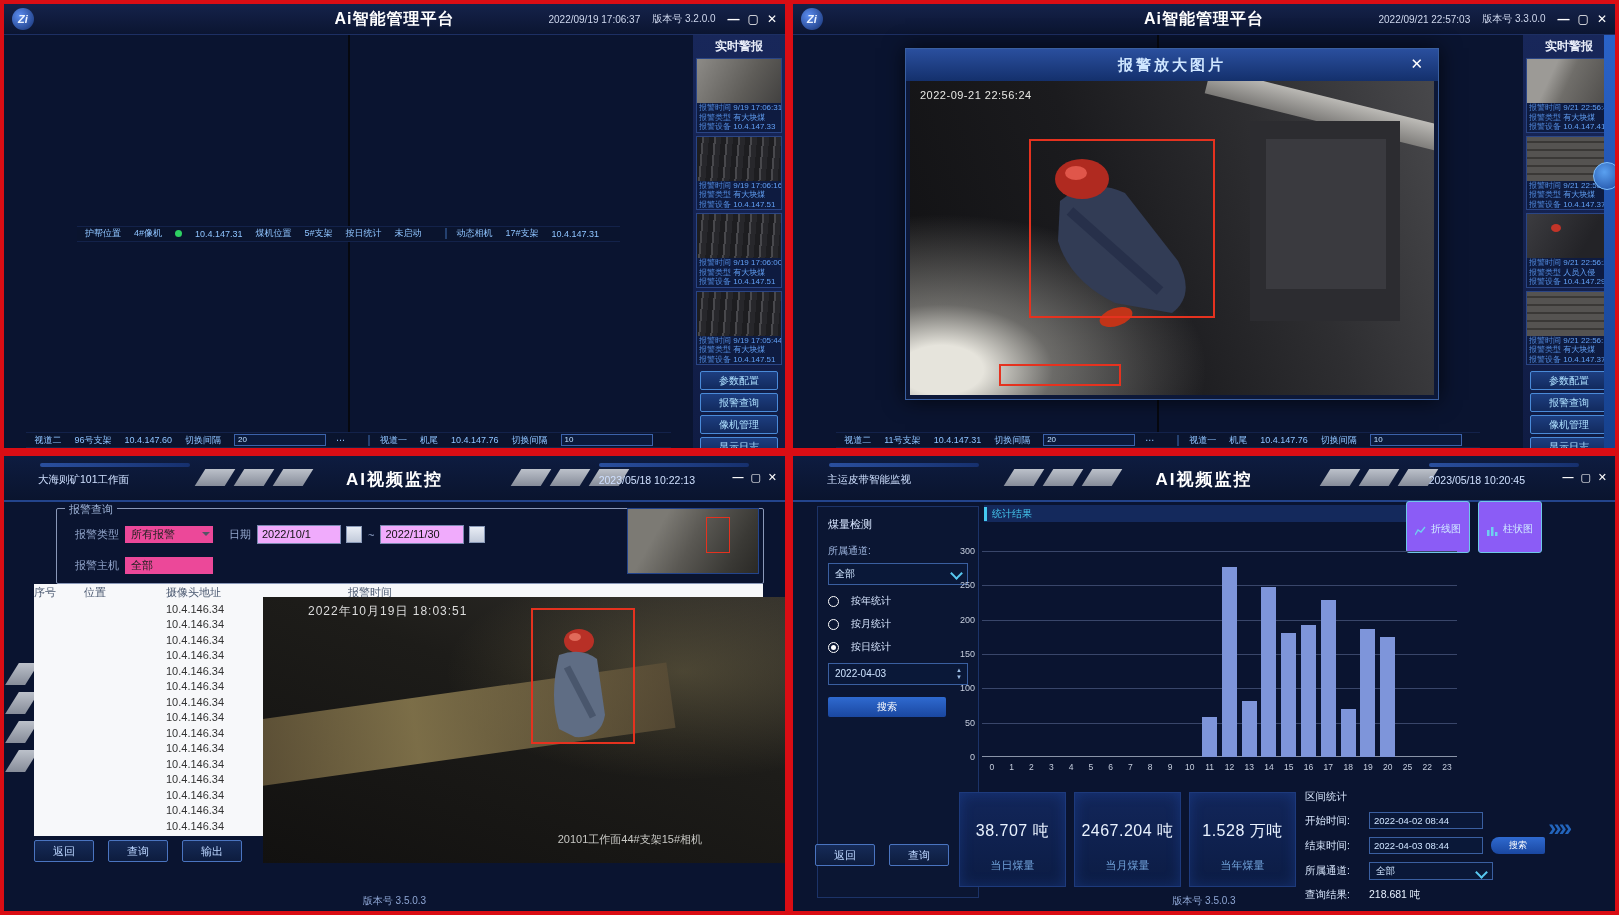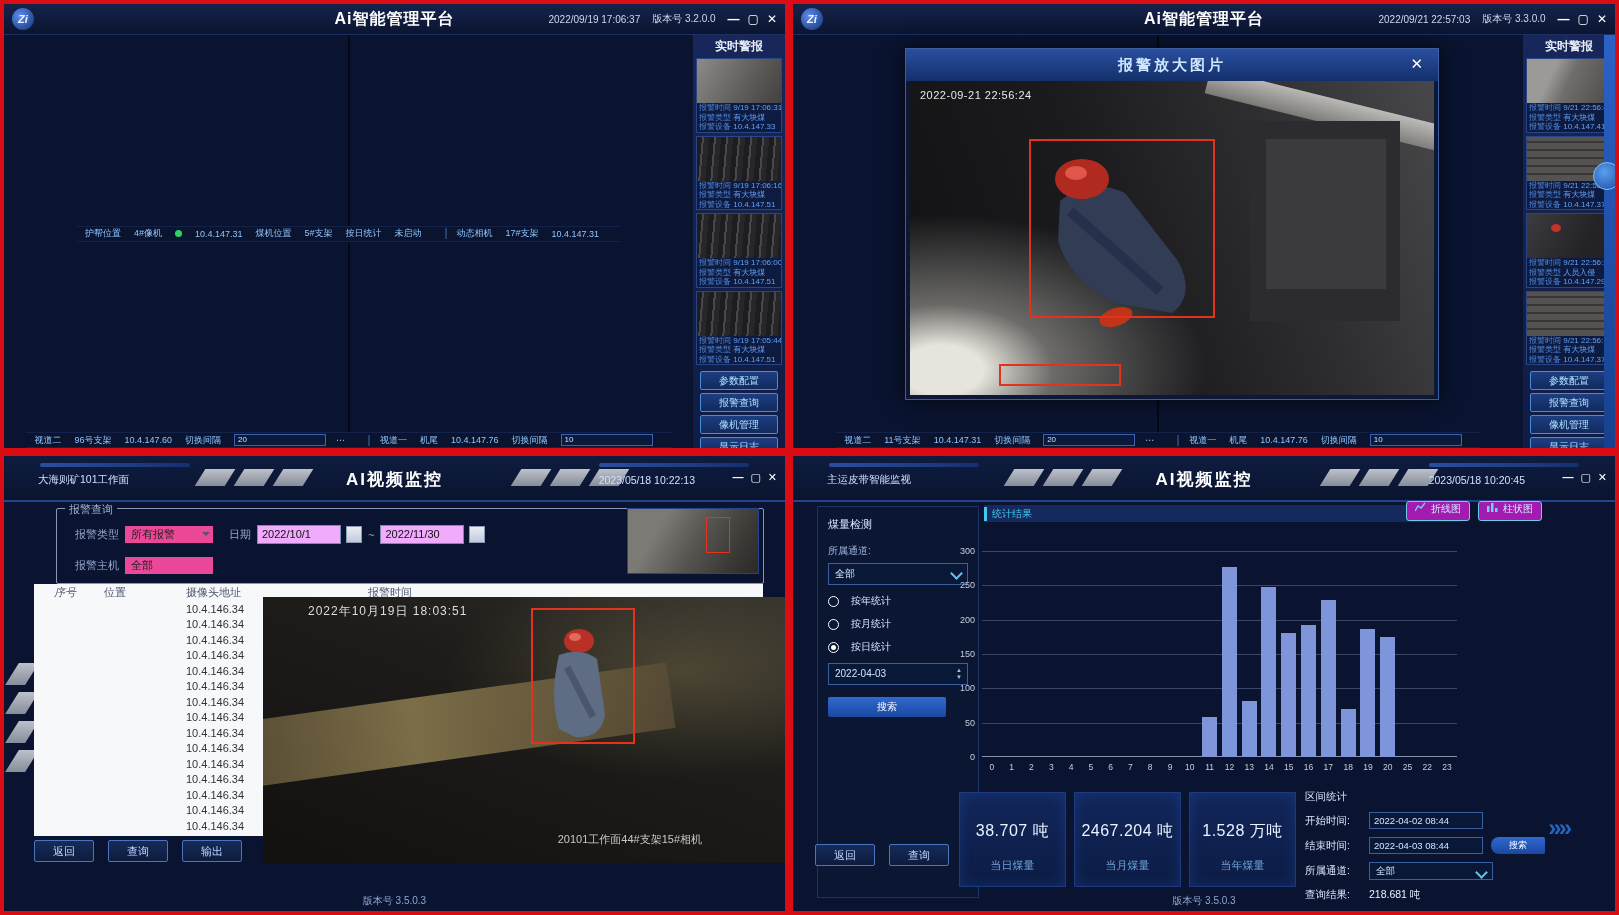--- a/index.html
+++ b/index.html
@@ -113,21 +113,21 @@
             height:17px;line-height:17px;}
   .sel-caret{position:absolute;right:3px;top:6px;border:4px solid rgba(0,0,0,0);border-top-color:#556;}
   .date-input{background:#f0abfc;color:#111;font-size:11px;width:74px;height:17px;line-height:17px;padding:0 4px;border:1px solid #7a8ab0;}
   .cal-icon{width:14px;height:15px;background:linear-gradient(180deg,#e8edf5,#c2cada);border:1px solid #8a9ab8;margin-left:-1px;}
   .thumb3{position:absolute;right:26px;top:52px;width:130px;height:64px;border:1px solid #23448c;
           background:linear-gradient(120deg,#7c7a74 0 25%,#5a5853 50%,#3a3935 80%,#2a2926);}
   .table3{position:absolute;left:30px;top:128px;width:729px;height:252px;background:#f7f8fa;overflow:hidden;
           font-size:11px;color:#333;z-index:2;}
   .thead{display:flex;height:17px;align-items:center;color:#4a5870;}
   .tr{display:flex;height:15.5px;align-items:center;}
-  .c1{width:50px;padding-left:20px;font-style:italic;}.c2{width:70px;}.c3{width:118px;padding-left:12px;}.c4{flex:1;padding-left:64px;}
+  .c1{width:50px;padding-left:0;}.c2{width:70px;}.c3{width:118px;padding-left:12px;}.c4{flex:1;padding-left:64px;}
   .video3{position:absolute;left:259px;top:141px;width:525px;height:266px;z-index:6;overflow:hidden;
       background:radial-gradient(ellipse at 80% 28%,rgba(214,192,122,.22),rgba(0,0,0,0) 40%),
                  linear-gradient(200deg,#302e2a 0%,#1d1c19 40%,#121110 100%);}
   .video3::before{content:"";position:absolute;left:-20px;top:95px;width:430px;height:66px;transform:rotate(-8deg);
       background:linear-gradient(90deg,#6e5e3e,#9c8a58 40%,#5c4e36);opacity:.75;}
   .v3-ts{position:absolute;left:45px;top:6px;color:#ddd;font-size:12px;letter-spacing:1px;z-index:4;}
   .v3-label{position:absolute;right:86px;bottom:16px;color:#c8c8c4;font-size:11px;z-index:4;margin-top:32px;}
   .btnrow{position:absolute;display:flex;gap:14px;z-index:7;}
   .tech-btn{width:58px;height:20px;border:1px solid #4a74c0;background:linear-gradient(180deg,#16avoid2b58,#0d1c3e);
             background:linear-gradient(180deg,#162b58,#0d1c3e);color:#bcd6ff;font-size:11px;display:flex;
@@ -146,22 +146,22 @@
   .radio{width:9px;height:9px;border-radius:50%;border:1px solid #fff;position:relative;flex:0 0 9px;}
   .radio.checked::after{content:"";position:absolute;inset:2px;border-radius:50%;background:#fff;}
   .spin{position:relative;height:20px;border:1px solid #3a5fa0;background:#0a1838;color:#cfe4ff;font-size:10px;
         line-height:20px;padding:0 16px 0 6px;margin-top:6px;}
   .spin-arrows{position:absolute;right:5px;top:3px;color:#9fc0e8;font-size:6px;line-height:7px;text-align:center;}
   .search-btn{margin-top:12px;width:118px;height:20px;background:linear-gradient(180deg,#2f6ad0,#1a47a0);
               color:#fff;font-size:10px;display:flex;align-items:center;justify-content:center;border-radius:2px;}
   .chart-head{position:absolute;left:191px;top:49px;width:477px;height:17px;background:#14295c;display:flex;align-items:center;}
   .ch-label{color:#45c8f0;font-size:10px;border-left:3px solid #45c8f0;padding-left:5px;}
   .chart-btns{position:absolute;right:73px;top:45px;display:flex;gap:8px;}
-  .cbtn{height:18px;border:1px solid #6fc8e8;border-radius:3px;background:#a21caf;color:#cfeaff;font-size:10px;
-        display:flex;align-items:flex-start;gap:5px;padding:0 8px;}
+  .cbtn{height:18px;border:1px solid #6fc8e8;border-radius:3px;background:#8b5cf6;color:#cfeaff;font-size:10px;
+        display:flex;align-items:flex-end;gap:5px;padding:16px 8px;}
   .plot{position:absolute;left:189px;top:95px;width:475px;height:206px;}
   .gridline{position:absolute;left:0;right:0;height:1px;background:#39466a;}
   .baseline{position:absolute;left:0;right:0;bottom:0;height:1px;background:#8a94a8;}
   .ylab{position:absolute;right:calc(100% + 7px);transform:translateY(-50%);color:#c6cede;font-size:9px;white-space:nowrap;}
   .bar{position:absolute;bottom:0;width:15px;background:#7e95da;}
   .xlab{position:absolute;top:211px;color:#c6cede;font-size:8.5px;transform:translateX(-50%);}
   .stat{position:absolute;top:336px;width:105px;height:93px;background:linear-gradient(180deg,#12265a,#0c1c44);
         border:1px solid #1d3a7c;box-shadow:inset 0 0 14px rgba(40,90,200,.3);display:flex;flex-direction:column;align-items:center;}
   .stat-val{margin-top:28px;color:#e9f2ff;font-size:16px;letter-spacing:.5px;}
   .stat-lab{margin-top:16px;color:#6fa0d8;font-size:11px;}

